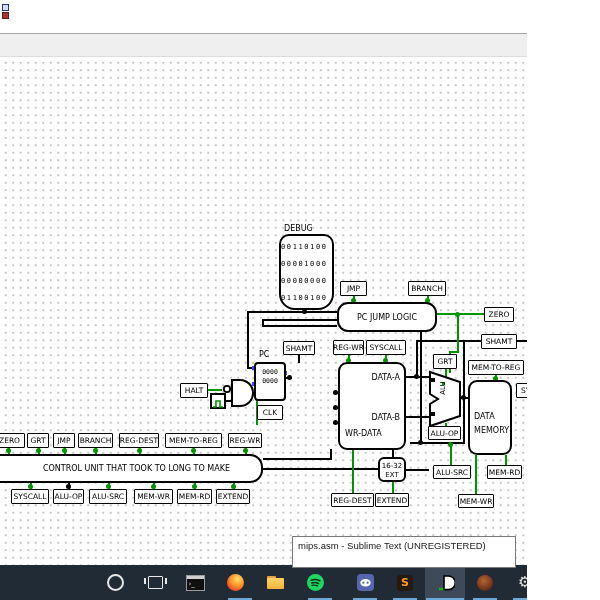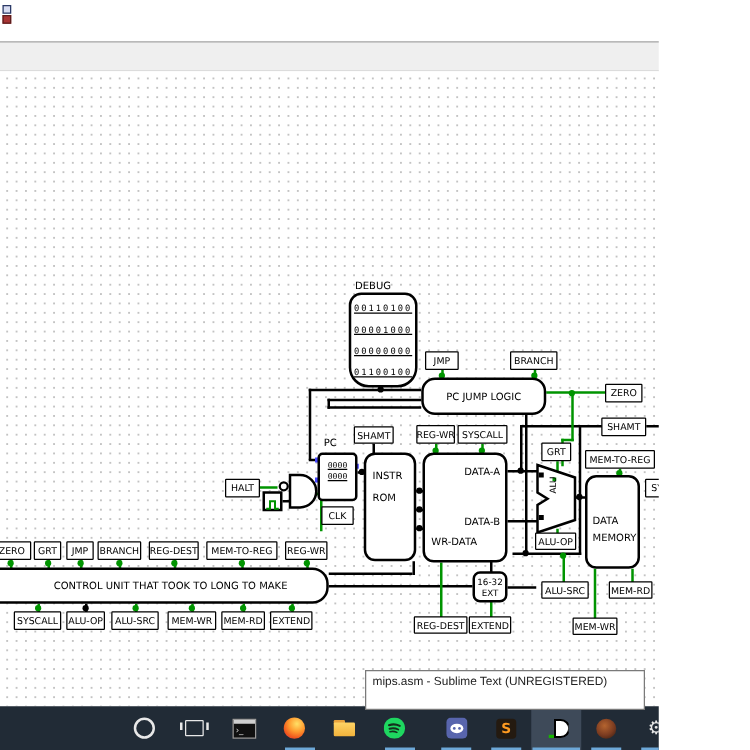--- a/index.html
+++ b/index.html
@@ -22,22 +22,22 @@
   .gdot{position:absolute;width:5px;height:5px;border-radius:50%;background:#009400;}
   .pin{position:absolute;width:4px;height:4px;background:#4747ff;}
   .tun{position:absolute;border:1.5px solid #000;background:#fff;border-radius:1px;
        display:flex;align-items:center;justify-content:center;white-space:nowrap;
        font-size:7.5px;color:#000;box-sizing:border-box;}
   .comp{position:absolute;border:2px solid #000;background:#fff;border-radius:9px;box-sizing:border-box;font-size:8px;color:#000;}
   .lbl{position:absolute;font-size:8px;color:#000;white-space:nowrap;}
   .mono{font-family:"DejaVu Sans Mono",monospace;}
   
   #debug{left:279px;top:234px;width:55px;height:76px;border-radius:10px 10px 16px 16px;padding-top:3px;}
-  #debug div{text-align:center;font-size:7px;letter-spacing:1.6px;line-height:17px;text-decoration:underline;}
-  #pcreg{left:254px;top:362px;width:32px;height:39px;border-radius:4px;padding-top:4px;text-decoration:underline;}
+  #debug div{text-align:left;font-size:7px;letter-spacing:1.6px;line-height:17px;}
+  #pcreg{left:254px;top:362px;width:32px;height:39px;border-radius:4px;padding-top:4px;}
   #pcreg div{text-align:center;font-size:6.5px;line-height:9px;}
   #pcjl{left:337px;top:302px;width:100px;height:30px;display:flex;align-items:center;justify-content:center;border-radius:11px;}
   #rom{left:291px;top:362px;width:42px;height:87px;padding:8px 0 0 5px;line-height:18px;}
   #regfile{left:338px;top:362px;width:68px;height:88px;}
   #regfile .da{position:absolute;right:4px;top:9px;}
   #regfile .db{position:absolute;right:4px;top:49px;}
   #regfile .wd{position:absolute;left:5px;bottom:10px;}
   #dmem{left:468px;top:380px;width:44px;height:75px;padding:28px 0 0 4px;line-height:14px;}
   #ext{left:378px;top:457px;width:28px;height:25px;border-radius:6px;font-size:7px;text-align:center;line-height:9px;padding-top:3px;}
   #cu{left:-16px;top:454px;width:279px;height:29px;border-radius:13px;display:flex;align-items:center;justify-content:center;padding-left:26px;}
@@ -213,24 +213,20 @@
   <div class="comp" id="pcjl">
     <span>PC JUMP LOGIC</span>
   </div>
 
   <div class="lbl" style="left:259px;top:350px">PC</div>
   <div class="comp mono" id="pcreg">
     <div>0000</div>
     <div>0000</div>
   </div>
 
-  <div class="comp" id="rom">
-    <div>INSTR</div>
-    <div>ROM</div>
-  </div>
 
   <div class="comp" id="regfile">
     <span class="da">DATA-A</span>
     <span class="db">DATA-B</span>
     <span class="wd">WR-DATA</span>
   </div>
 
   <svg class="abs" style="left:428px;top:370px" width="34" height="58">
     <polygon points="2,2 32,12 32,46 2,56 2,34 10,29 2,24" fill="#fff" stroke="#000" stroke-width="2"></polygon>
     <rect x="3" y="8" width="4" height="4" fill="#000"></rect>

